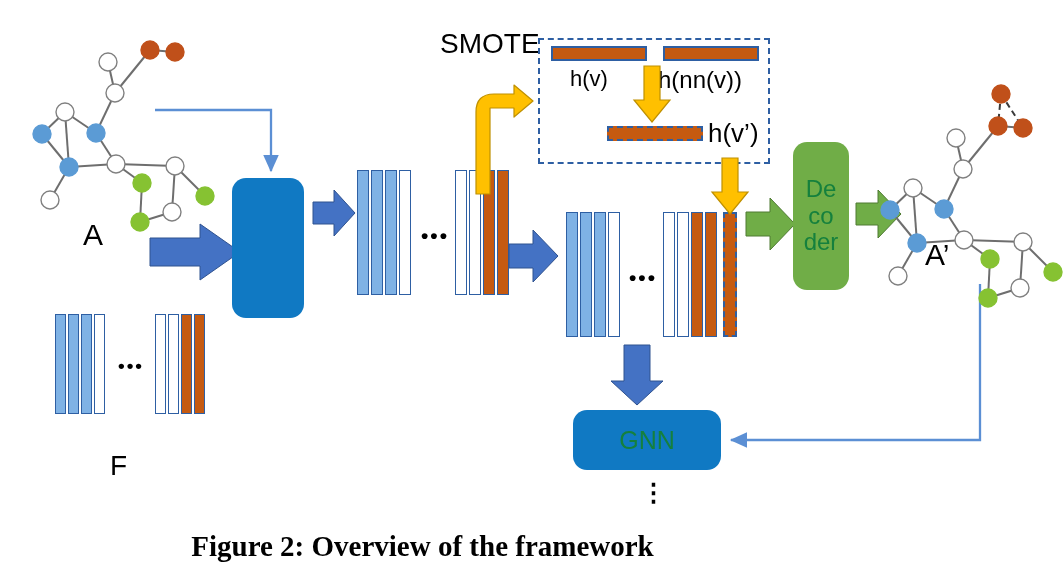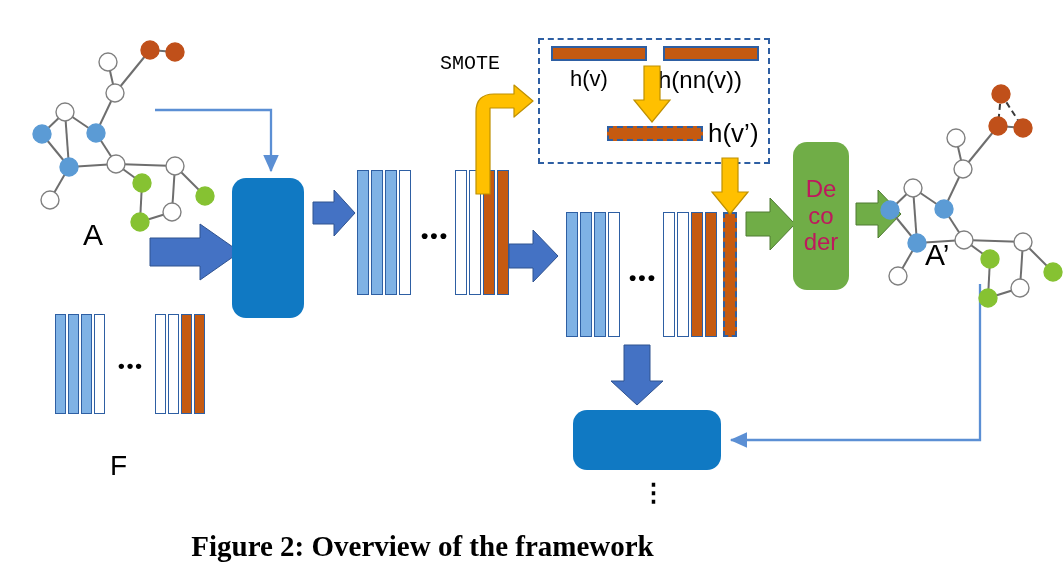--- a/index.html
+++ b/index.html
@@ -1,20 +1,20 @@
 <!DOCTYPE html>
 <html><head>
 <meta charset="utf-8">
 <style>
   html,body{margin:0;padding:0;background:#ffffff;}
   body{width:1063px;height:588px;font-family:"Liberation Sans",sans-serif;overflow:hidden;}
   #stage{position:relative;width:1063px;height:588px;background:#fff;}
   .abs{position:absolute;}
   .lbl{position:absolute;color:#000;font-family:"Liberation Sans",sans-serif;white-space:nowrap;}
-  .boxlabel{position:absolute;color:#be185d;text-align:center;font-family:"Liberation Sans",sans-serif;
+  .boxlabel{position:absolute;color:#15803d;text-align:center;font-family:"Liberation Sans",sans-serif;
             display:flex;align-items:center;justify-content:center;line-height:1.05;}
   .rrect{position:absolute;border-radius:14px;}
   .bar{position:absolute;box-sizing:border-box;}
   .dots{position:absolute;color:#000;font-weight:bold;letter-spacing:2px;}
   .caption{position:absolute;left:0;width:845px;text-align:center;
            font-family:"Liberation Serif",serif;font-weight:bold;color:#000;}
   svg{position:absolute;left:0;top:0;overflow:visible;}
 </style>
 </head>
 <body>
@@ -114,21 +114,21 @@
   <div class="dots" style="left:421px;top:224px;font-size:21px;">•••</div>
 
   <svg class="abs" style="left:508px;top:228px;width:52px;height:58px;">
     <polygon points="1,16 25,16 25,2 50,28 25,54 25,40 1,40" fill="#4472C4" stroke="#2F528F" stroke-width="1"></polygon>
   </svg>
 
   <svg class="abs" style="left:470px;top:82px;width:70px;height:112px;">
     <path d="M6,112 L6,30 Q6,12 24,12 L44,12 L44,3 L63,19 L44,35 L44,26 L20,26 Q20,26 20,40 L20,112 Z" fill="#FFC000" stroke="#BF9000" stroke-width="1.2" stroke-linejoin="round"></path>
   </svg>
 
-  <div class="lbl" style="left:440px;top:52px;font-size:20px;font-family:Liberation Mono, monospace;">SMOTE</div>
+  <div class="lbl" style="left:440px;top:28px;font-size:28px;">SMOTE</div>
 
   <div class="abs" style="left:538px;top:38px;width:228px;height:122px;
               border:2px dashed #2E5FA3;background:transparent;"></div>
 
   <div class="lbl" style="left:570px;top:66px;font-size:22px;">h(v)</div>
   <div class="lbl" style="left:658px;top:66px;font-size:24px;">h(nn(v))</div>
   <div class="lbl" style="left:708px;top:118px;font-size:26px;text-align:center;">h(v’)</div>
 
   <svg class="abs" style="left:633px;top:66px;width:40px;height:58px;">
     <polygon points="11,0 27,0 27,34 37,34 19,56 1,34 11,34" fill="#FFC000" stroke="#BF9000" stroke-width="1.2"></polygon>
@@ -194,18 +194,19 @@
       <circle cx="185" cy="176" r="9" fill="#86C232" stroke="#86C232" stroke-width="1.4"></circle>
       <circle cx="133" cy="-2" r="9" fill="#C0501A" stroke="#C0501A" stroke-width="1.4"></circle>
     </svg>
   <div class="lbl" style="left:925px;top:238px;font-size:30px;">A’</div>
 
   <svg class="abs" style="left:610px;top:345px;width:58px;height:62px;">
     <polygon points="14,0 40,0 40,36 53,36 27,60 1,36 14,36" fill="#4472C4" stroke="#2F528F" stroke-width="1"></polygon>
   </svg>
 
   <div class="rrect" style="left:573px;top:410px;width:148px;height:60px;background:#1079C3;"></div>
+  <div class="boxlabel" style="left:573px;top:410px;width:148px;height:60px;font-size:25px;">GNN</div>
 
   <div class="dots" style="left:641px;top:478px;font-size:25px;">⋮</div>
 
   <div class="caption" style="top:530px;font-size:29px;">Figure 2: Overview of the framework</div>
 
 </div>
 
 </body></html>

